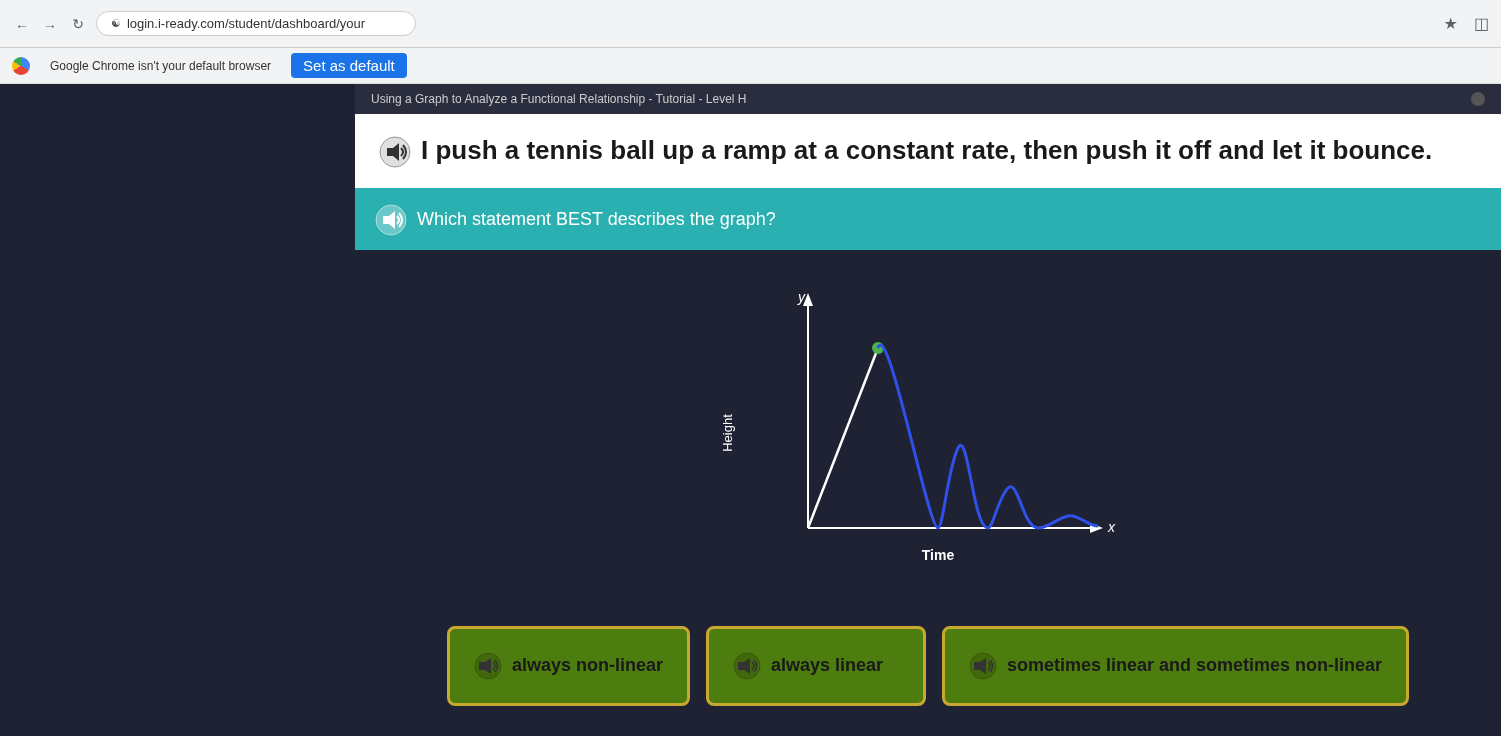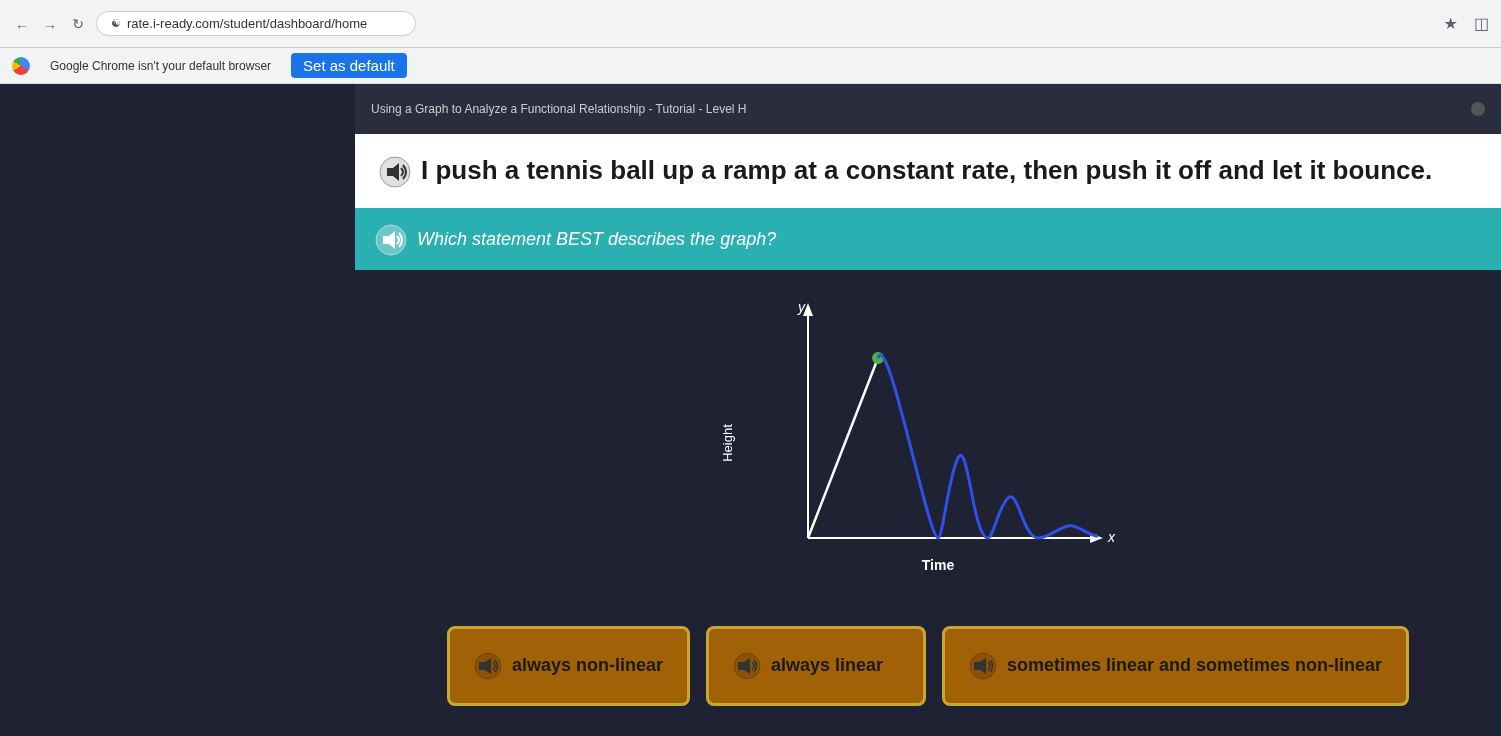--- a/index.html
+++ b/index.html
@@ -106,21 +106,21 @@
       height: 100%;
       background: #2a2d3e;
       display: flex;
       flex-direction: column;
       position: relative;
     }
 
     
     .title-bar {
       background: #2a2d3e;
-      padding: 18px 16px;
+      padding: 8px 16px;
       display: flex;
       align-items: center;
       justify-content: space-between;
     }
     .title-text {
       color: #ccc;
       font-size: 12px;
     }
     .close-dot {
       width: 14px;
@@ -153,21 +153,20 @@
       line-height: 1.3;
     }
 
     
     .sub-question-bar {
       background: #2ab0b0;
       padding: 14px 20px;
       display: flex;
       align-items: center;
       gap: 10px;
-      font-style: italic;
     }
     .sub-question-text {
       font-size: 18px;
       color: white;
       font-weight: 500;
     }
 
     
     .graph-area {
       flex: 1;
@@ -180,21 +179,21 @@
 
     
     .answers-area {
       background: #1e2233;
       padding: 20px 30px 30px;
       display: flex;
       gap: 16px;
       justify-content: center;
     }
     .answer-btn {
-      background: #a16207;
+      background: #4d7c0f;
       border: 3px solid #c9a830;
       border-radius: 8px;
       padding: 16px 24px;
       min-width: 220px;
       min-height: 80px;
       display: flex;
       align-items: center;
       gap: 10px;
       cursor: pointer;
       font-size: 18px;
@@ -218,21 +217,21 @@
   </style>
 </head>
 <body>
 
 <div class="browser-bar">
   <button class="nav-btn">←</button>
   <button class="nav-btn">→</button>
   <button class="nav-btn">↻</button>
   <div class="address-bar">
     <span style="color:#555; font-size:11px;">☯</span>
-    <span>rate.i-ready.com/student/dashboard/home</span>
+    <span>login.i-ready.com/student/dashboard/your</span>
   </div>
   <span class="star-btn">★</span>
   <span style="margin-left:8px; font-size:16px; color:#5f6368; cursor:pointer;">◫</span>
 </div>
 
 <div class="notification-bar">
   <div class="chrome-icon"></div>
   <span class="notification-text">Google Chrome isn't your default browser</span>
   <button class="set-default-btn">Set as default</button>
 </div>

